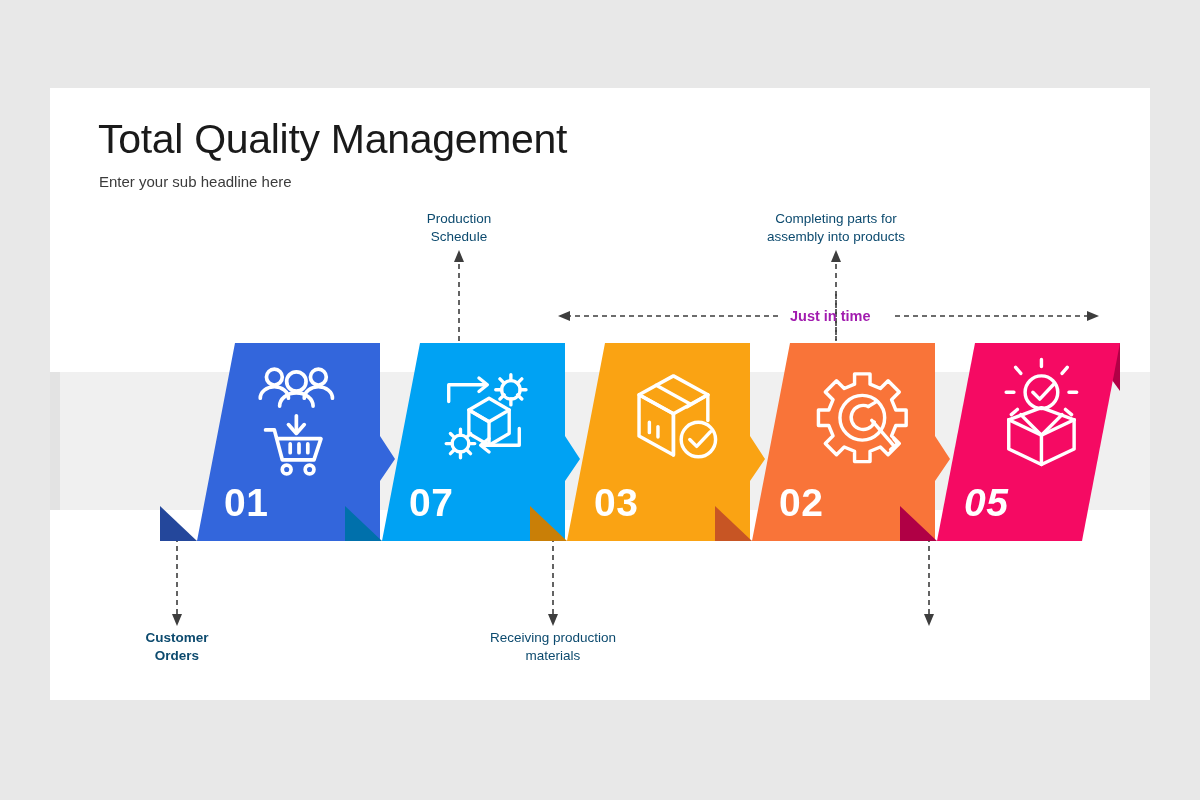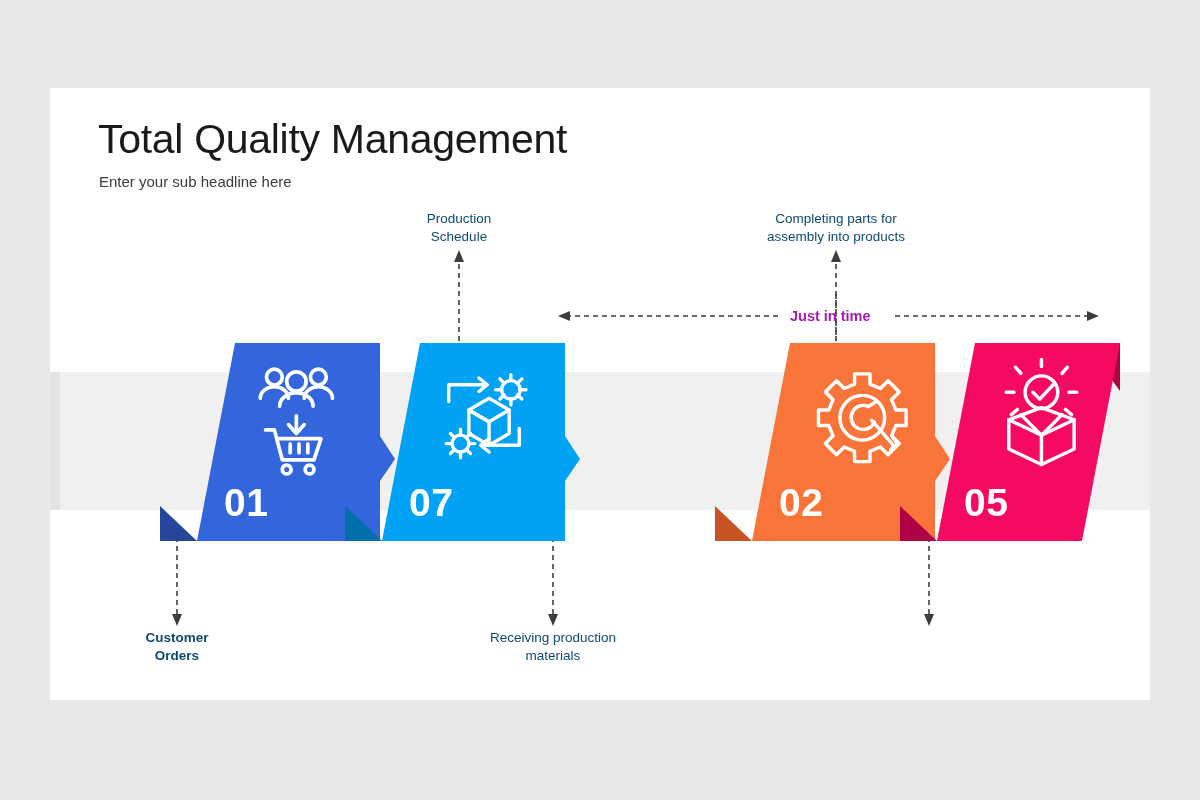--- a/index.html
+++ b/index.html
@@ -182,20 +182,39 @@
           <path d="M82 2 v7 M82 31 v7 M64 20 h7 M93 20 h7
                    M69 7 l5 5 M90 26 l5 5 M95 7 l-5 5 M74 26 l-5 5"></path>
           <circle cx="22" cy="84" r="10"></circle>
           <path d="M22 67 v7 M22 94 v7 M5 84 h7 M32 84 h7
                    M10 72 l5 5 M29 91 l5 5 M34 72 l-5 5 M15 91 l-5 5"></path>
         </g>
       </svg>
       <div class="step-number" style="left:119px; top:390px;">07</div>
     </div>
 
+    <div class="step" style="left:425px;">
+      <svg width="290" height="612">
+        <polygon points="55,415 55,450 92,450" fill="#c97f07"></polygon>
+        <polygon points="240,252 275,252 275,300" fill="#c97f07"></polygon>
+        <polygon points="130,252 275,252 275,345 290,368 275,390 275,450 92,450" fill="#FAA313"></polygon>
+        <g fill="none" stroke="#ffffff" stroke-width="4" stroke-linecap="round" stroke-linejoin="round" transform="translate(152,278) scale(0.86)">
+          <path d="M14 30 L54 8 94 30 54 52 z"></path>
+          <path d="M14 30 v48 l40 22 v-48 z"></path>
+          <path d="M94 30 v30"></path>
+          <path d="M54 52 v48"></path>
+          <path d="M94 30 L70 44"></path>
+          <path d="M34 19 l40 22"></path>
+          <path d="M26 62 v12 M36 67 v12"></path>
+          <circle cx="83" cy="82" r="20"></circle>
+          <path d="M73 82 l8 8 16 -17"></path>
+        </g>
+      </svg>
+      <div class="step-number" style="left:119px; top:390px;">03</div>
+    </div>
 
     <div class="step" style="left:610px;">
       <svg width="290" height="612">
         <polygon points="55,415 55,450 92,450" fill="#c75524"></polygon>
         <polygon points="240,252 275,252 275,300" fill="#c75524"></polygon>
         <polygon points="130,252 275,252 275,345 290,368 275,390 275,450 92,450" fill="#F97439"></polygon>
         <g fill="none" stroke="#ffffff" stroke-width="4" stroke-linecap="round" stroke-linejoin="round" transform="translate(155,276) scale(0.86)">
           <path d="M42 4 h18 v12 l12 5 9 -9 13 13 -9 9 5 12 h12 v18 h-12 l-5 12 9 9 -13 13 -9 -9 -12 5 v12 H42 v-12 l-12 -5 -9 9 -13 -13 9 -9 -5 -12 H0 V46 h12 l5 -12 -9 -9 13 -13 9 9 12 -5 z" transform="translate(4,4)"></path>
           <circle cx="55" cy="59" r="26"></circle>
           <path d="M62 46 a14 14 0 1 0 7 18"></path>
@@ -217,17 +236,17 @@
           <path d="M44 34 l8 8 16 -17"></path>
           <path d="M54 4 v-8 M30 12 l-6 -7 M78 12 l6 -7 M22 34 h-9 M86 34 h9
                    M26 54 l-7 6 M82 54 l7 6"></path>
           <path d="M16 66 l38 -14 38 14"></path>
           <path d="M16 66 v34 l38 18 38 -18 V66"></path>
           <path d="M54 84 v34"></path>
           <path d="M16 66 l38 18 38 -18"></path>
           <path d="M30 60 l24 24 M78 60 L54 84"></path>
         </g>
       </svg>
-      <div class="step-number" style="left:119px; top:390px;">05</div>
+      <div class="step-number" style="left:119px; top:390px;font-style:italic;">05</div>
     </div>
 
   </div>
 </div>
 
 </body></html>

